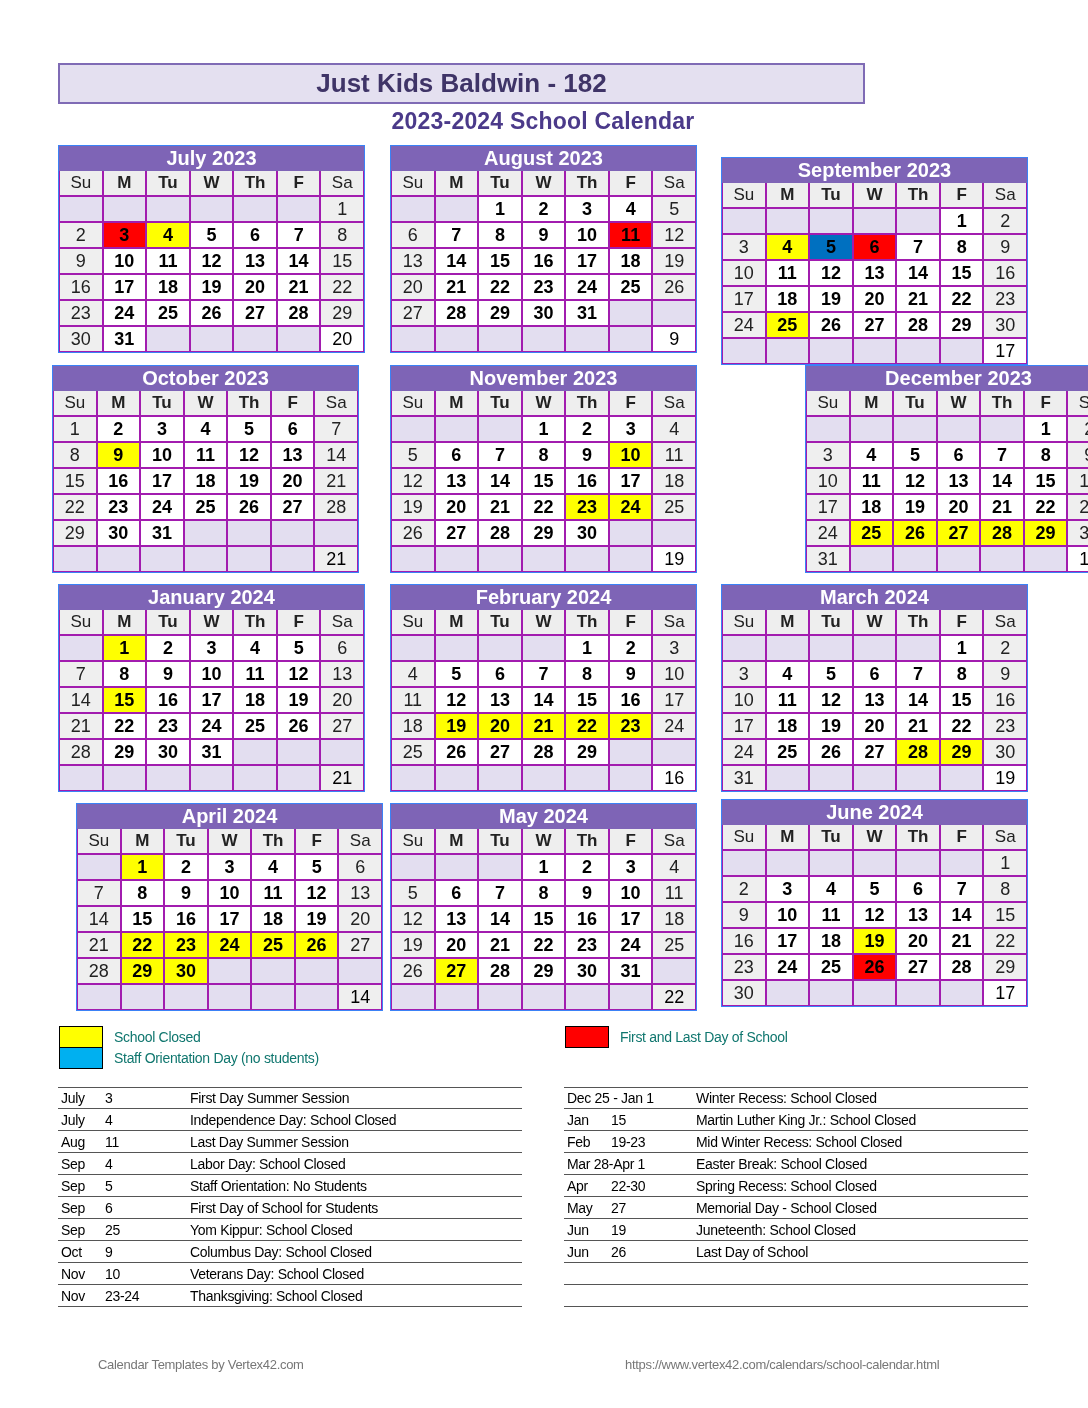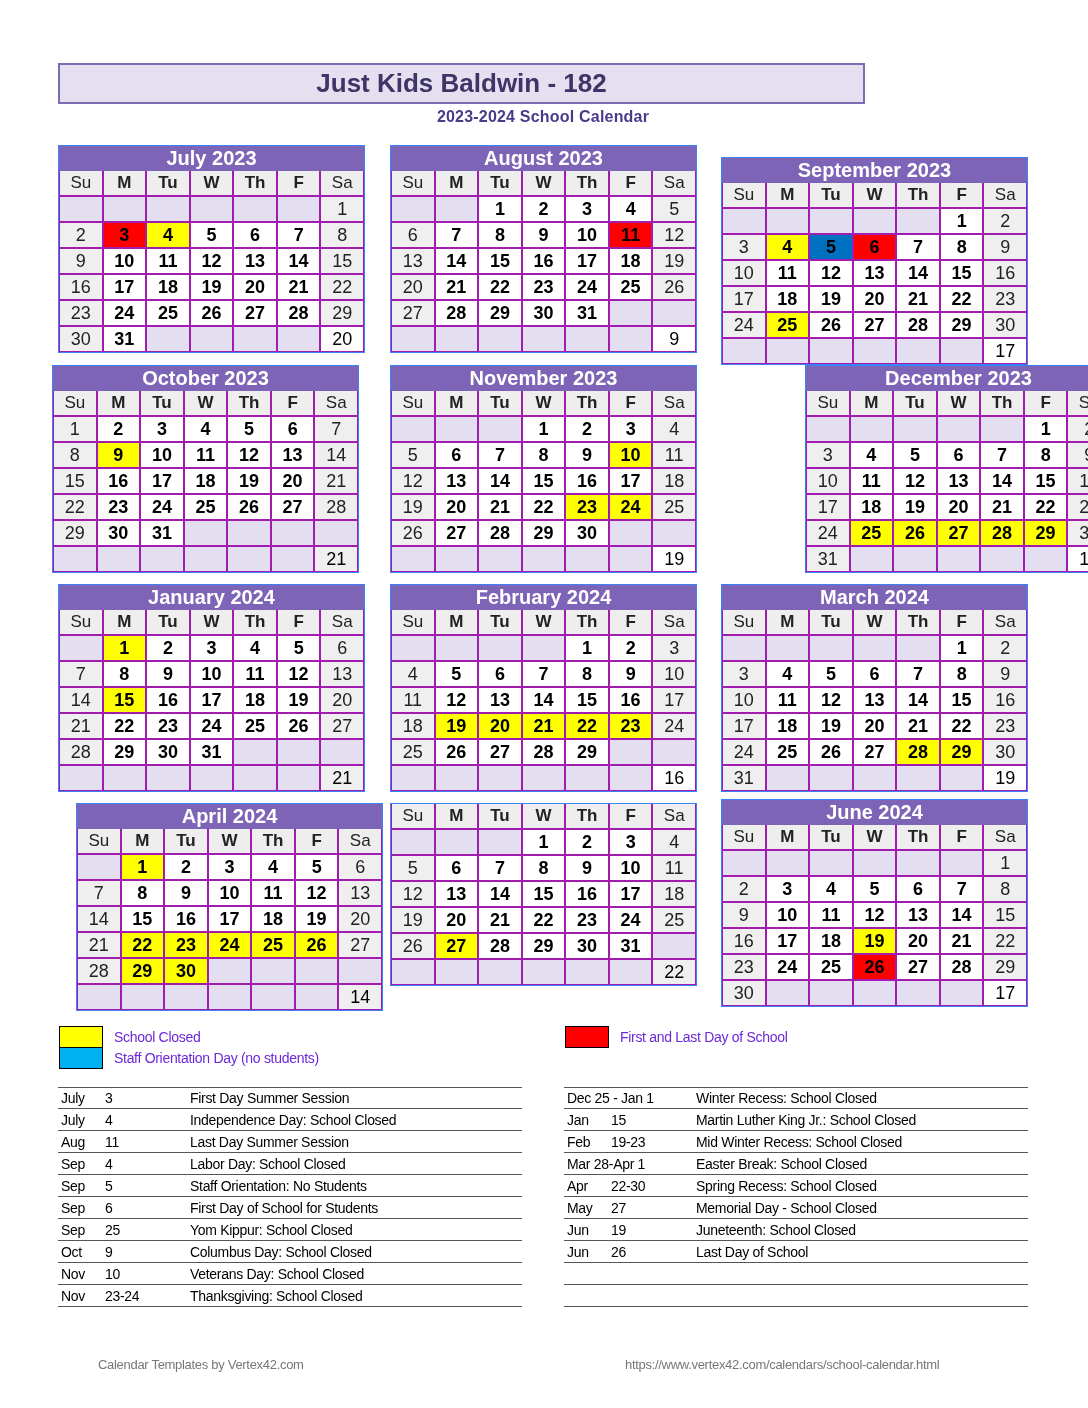--- a/index.html
+++ b/index.html
@@ -7,21 +7,21 @@
   body { position: relative; font-family: "Liberation Sans", sans-serif; color: #000; }
 
   .title-band {
     position: absolute; left: 58px; top: 63px; width: 807px; height: 41px;
     background: #e4e0f0; border: 2px solid #7f6bb5;
     display: flex; align-items: center; justify-content: center;
   }
   .title-band span { font-size: 26px; font-weight: bold; color: #3f3467; }
   .subtitle {
     position: absolute; left: 58px; top: 108px; width: 970px; text-align: center;
-    font-size: 16px; font-weight: bold; color: #4b3a8a; letter-spacing: 0.2px;
+    font-size: 23px; font-weight: bold; color: #4b3a8a; letter-spacing: 0.2px;
   }
 
   .month {
     position: absolute; width: 307px;
     background: #c0c0c0;
     border: 1px solid #3b82f6;
   }
   .month-head {
     height: 25px; background: #7e64b6; color: #ffffff;
     font-weight: bold; font-size: 20px; text-align: center; line-height: 25px;
@@ -41,21 +41,21 @@
   .cell.empty { background: #e3def0; }
   .cell.we { background: #efefef; color: #222; font-weight: normal; }
   .cell.wd { background: #ffffff; font-weight: bold; color: #000; }
   .cell.closed { background: #ffff00; }
   .cell.first { background: #ff0000; }
   .cell.staff { background: #0070c0; }
   .cell.count { background: #ffffff; font-weight: normal; }
   .cell.count.gray { background: #efefef; }
 
   .legend-swatch { position: absolute; width: 44px; height: 22px; border: 1px solid #000; }
-  .legend-text { position: absolute; font-size: 14px; color: #6d28d9; letter-spacing: -0.3px; }
+  .legend-text { position: absolute; font-size: 14px; color: #0f766e; letter-spacing: -0.3px; }
 
   .hol-table { position: absolute; width: 464px; }
   .hol-row {
     height: 22px; border-bottom: 1px solid #555; display: flex; align-items: center;
     font-size: 14px; letter-spacing: -0.3px;
   }
   .hol-row:first-child { border-top: 1px solid #555; }
   .hol-m { width: 44px; padding-left: 3px; }
   .hol-d { width: 88px; padding-left: 3px; }
   .hol-range { width: 132px; padding-left: 3px; }
@@ -606,20 +606,21 @@
         <div class="cell empty"></div>
         <div class="cell empty"></div>
         <div class="cell empty"></div>
         <div class="cell empty"></div>
         <div class="cell empty"></div>
         <div class="cell empty"></div>
         <div class="cell count gray">14</div>
       </div>
     </div>
     <div class="month" style="left: 390px; top: 803px;">
+      <div class="month-head">May 2024</div>
       <div class="grid">
         <div class="dow">Su</div>
         <div class="dow wk">M</div>
         <div class="dow wk">Tu</div>
         <div class="dow wk">W</div>
         <div class="dow wk">Th</div>
         <div class="dow wk">F</div>
         <div class="dow">Sa</div>
         <div class="cell empty"></div>
         <div class="cell empty"></div>

